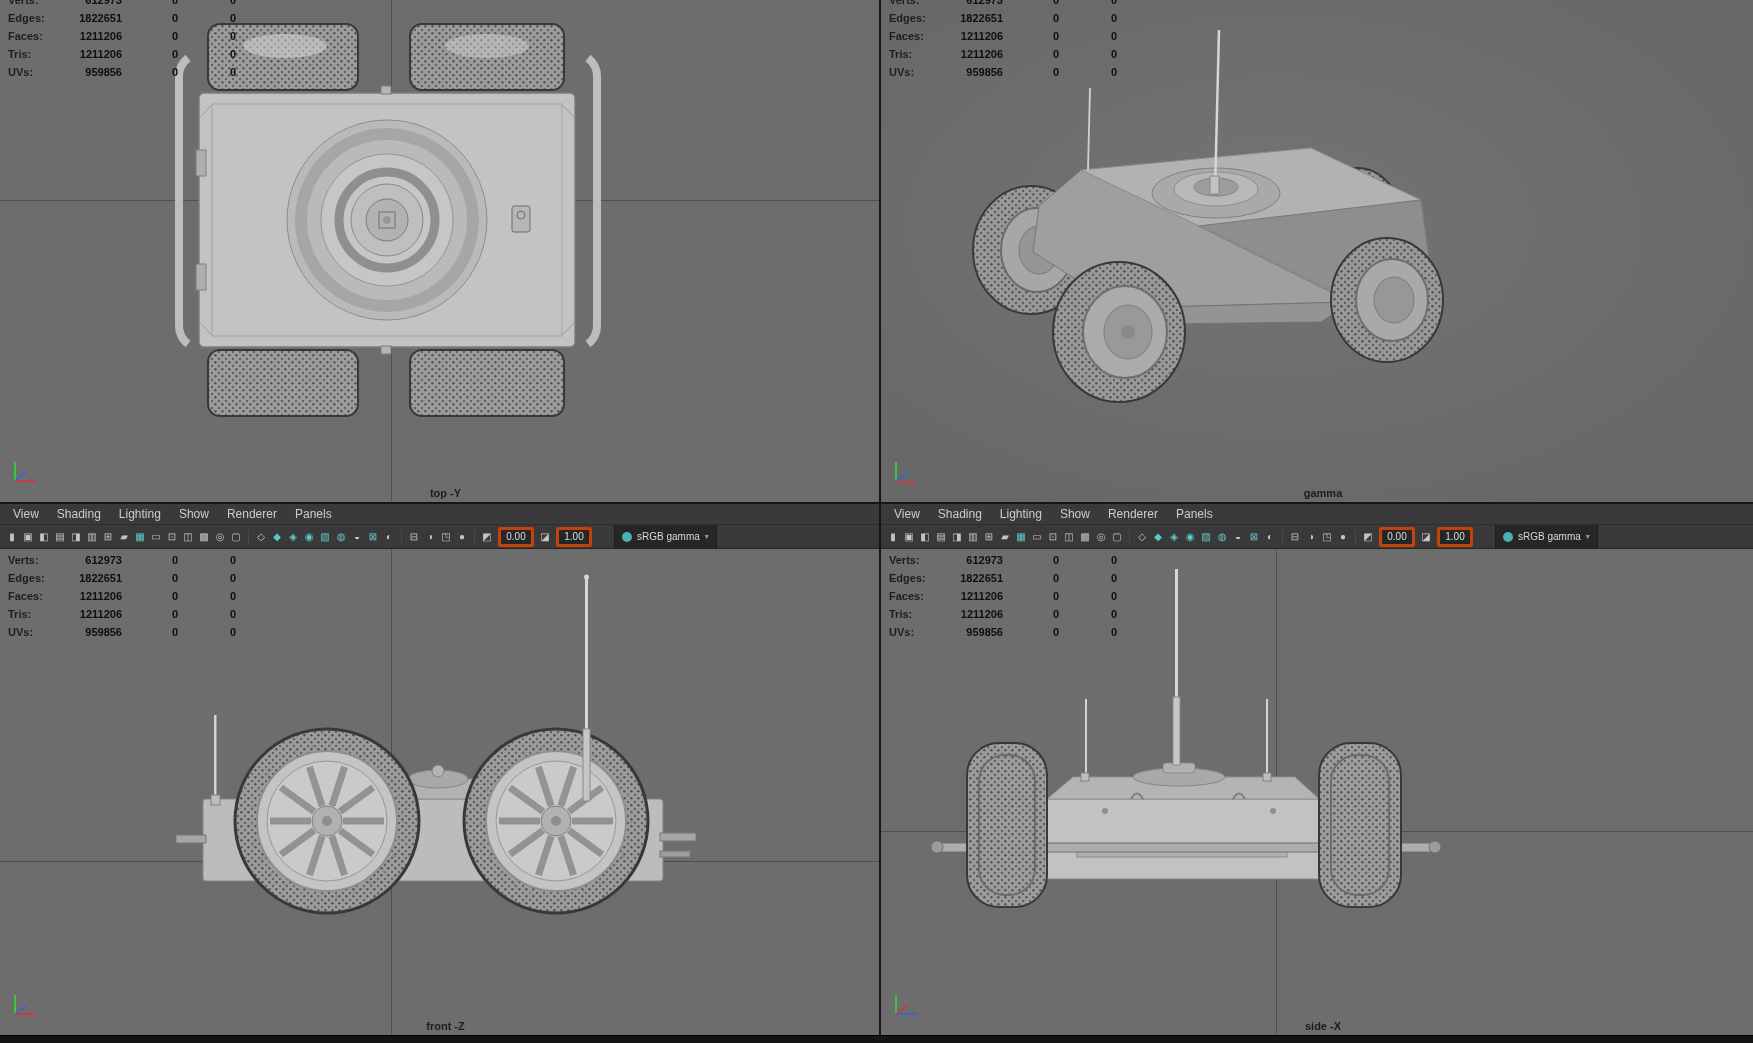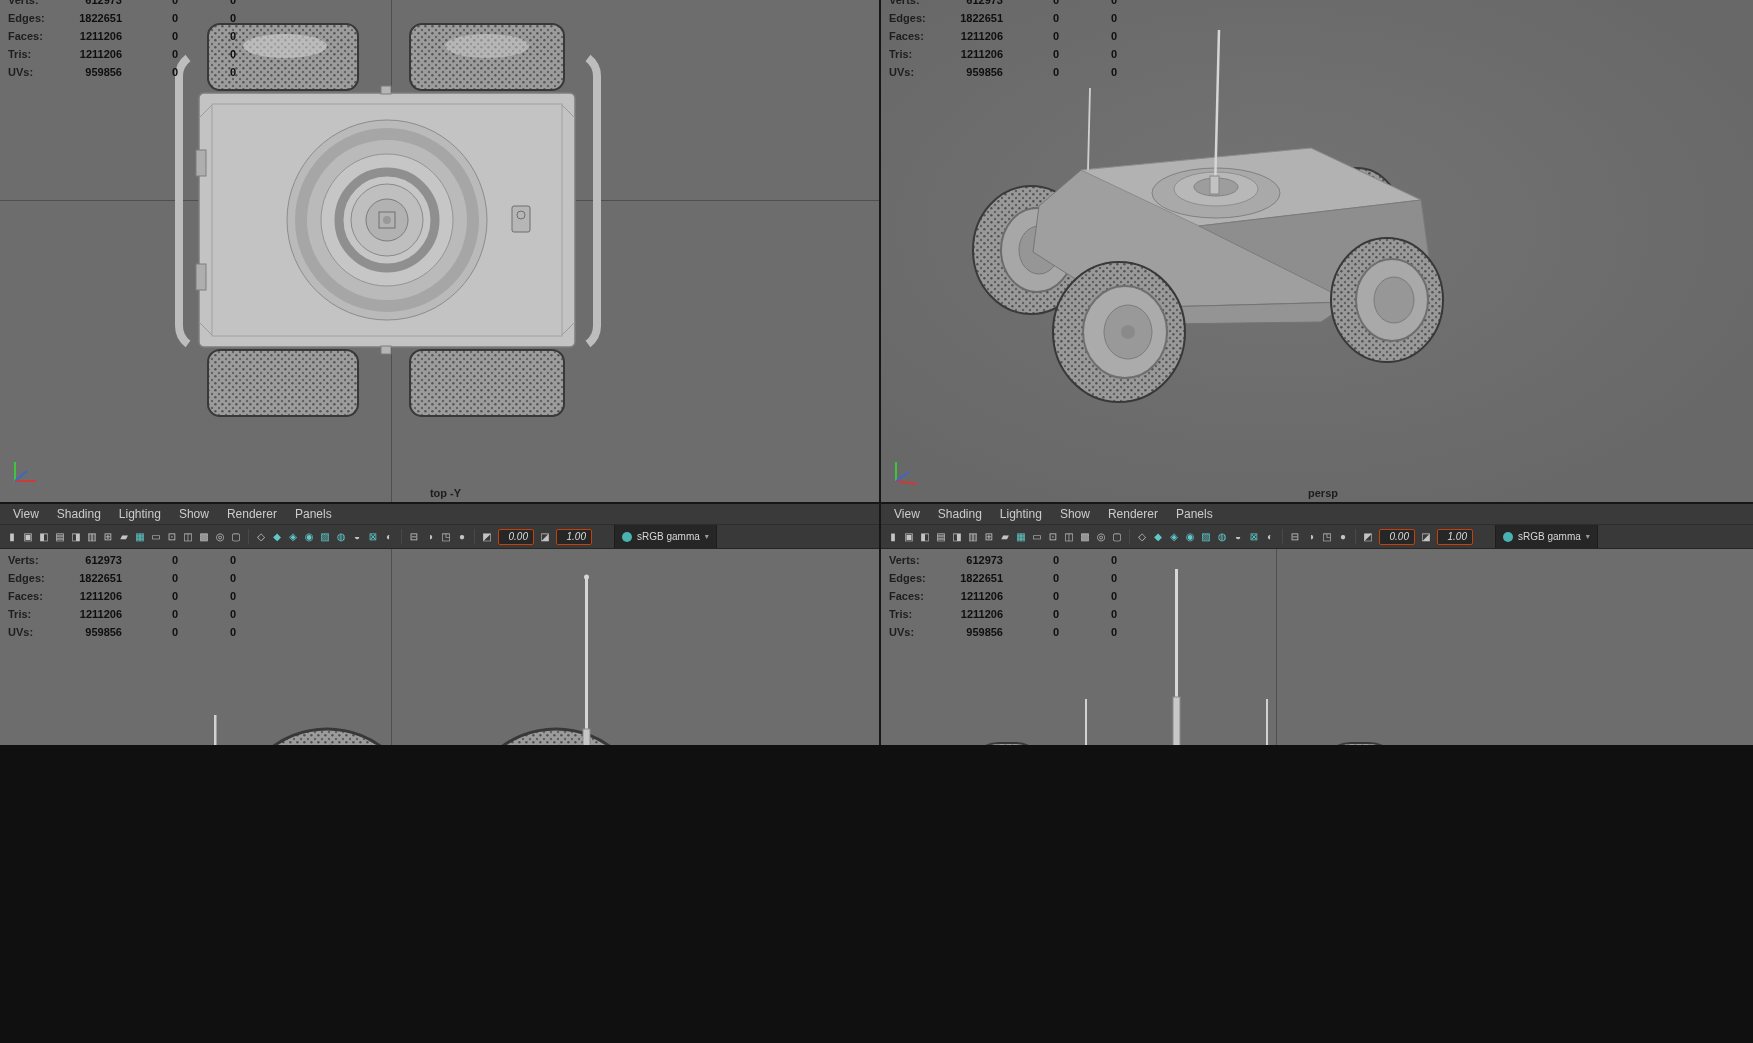--- a/index.html
+++ b/index.html
@@ -1,18 +1,18 @@
 <!DOCTYPE html>
 <html><head>
 <meta charset="utf-8">
 <style>
   * { margin:0; padding:0; box-sizing:border-box; }
   html,body { background:#101010; }
   #stage {
-    position:relative; width:1753px; height:745px; overflow:hidden;
+    position:relative; width:1753px; height:1043px; overflow:hidden;
     background:#fca5a5; font-family:"Liberation Sans", sans-serif;
     -webkit-font-smoothing:antialiased;
   }
   .panel { position:absolute; overflow:hidden; background:#3b3b3b; }
   #p-top   { left:0;     top:0;     width:879px; height:502px; }
   #p-persp { left:881px; top:0;     width:872px; height:502px; }
   #p-front { left:0;     top:504px; width:879px; height:531px; }
   #p-side  { left:881px; top:504px; width:872px; height:531px; }
   .vdivider { position:absolute; left:879px; top:0; width:2px; height:1035px; background:#161616; z-index:5; }
   .hdivider { position:absolute; left:0; top:502px; width:1753px; height:2px; background:#161616; z-index:5; }
@@ -24,22 +24,22 @@
 
   .menubar { height:21px; background:#3a3a3a; display:flex; align-items:center; padding-left:4px; border-bottom:1px solid #2d2d2d; }
   .menu-item { color:#cccccc; font-size:12px; padding:14px 9px; cursor:default; white-space:nowrap; }
 
   .toolbar { height:24px; background:#393939; display:flex; align-items:center; padding:0 4px; border-bottom:1px solid #252525; overflow:hidden; }
   .tb-icons { display:flex; align-items:center; }
   .tb-icon { width:16px; height:16px; display:flex; align-items:center; justify-content:center;
              font-size:10px; line-height:16px; color:#c4c4c4; cursor:default; }
   .tb-icon.teal { color:#5fc9c9; }
   .tb-sep { width:1px; height:15px; background:#292929; margin:0 4px; border-right:1px solid #484848; }
-  .tb-field { background:#262626; border:1px solid #c2410c; border-radius:2px; color:#dcdcdc;
-              font-size:10px; line-height:14px; padding:0 5px; margin:0 3px; min-width:36px; text-align:right;font-style:italic; }
+  .tb-field { background:#262626; border:3px solid #c2410c; border-radius:2px; color:#dcdcdc;
+              font-size:10px; line-height:14px; padding:0 5px; margin:0 3px; min-width:36px; text-align:center; }
   .tb-chip { display:flex; align-items:center; gap:5px; background:#262626; border:1px solid #1d1d1d;
              border-radius:2px; padding:12px 7px; height:17px; margin-left:19px; }
   .tb-chip .dot { width:10px; height:10px; border-radius:50%; background:#49b3b3; flex:0 0 auto; }
   .tb-chip .lbl { color:#d8d8d8; font-size:10px; white-space:nowrap; }
   .tb-chip .caret { color:#9a9a9a; font-size:8px; }
 
   .axis-line-v { position:absolute; width:1px; top:0; bottom:0; background:#4f4f4f; z-index:1; }
   .axis-line-h { position:absolute; height:1px; left:0; right:0; background:#4f4f4f; z-index:1; }
 
   .hud-stats { position:absolute; left:8px; top:2px; z-index:3; }
@@ -224,21 +224,21 @@
             <span class="stat-v c3">0</span>
           </div>
           </div>
       </div>
 
       <svg class="gizmo" width="40" height="40">
         <line x1="9" y1="31" x2="9" y2="12" stroke="#3fc43f" stroke-width="2"></line>
         <line x1="9" y1="31" x2="30" y2="34" stroke="#cc3a3a" stroke-width="2"></line>
         <line x1="9" y1="31" x2="22" y2="22" stroke="#3c66cc" stroke-width="2"></line>
       </svg>
-      <div class="vp-label">persp</div>
+      <div class="vp-label">gamma</div>
     </div>
   </div>
 
   <div class="panel chrome" id="p-front">
     <div class="menubar">
       <div style="display:flex;">
 
       <span class="menu-item">View</span>
           <span class="menu-item">Shading</span>
           <span class="menu-item">Lighting</span>
@@ -384,20 +384,21 @@
             <span class="stat-v c3">0</span>
           </div>
           </div>
       </div>
 
       <svg class="gizmo" width="40" height="40">
         <line x1="9" y1="31" x2="9" y2="12" stroke="#3fc43f" stroke-width="2"></line>
         <line x1="9" y1="31" x2="30" y2="31" stroke="#cc3a3a" stroke-width="2"></line>
         <line x1="9" y1="31" x2="20" y2="23" stroke="#3c66cc" stroke-width="2"></line>
       </svg>
+      <div class="vp-label">front -Z</div>
     </div>
   </div>
 
   <div class="panel chrome" id="p-side">
     <div class="menubar">
       <div style="display:flex;">
 
       <span class="menu-item">View</span>
           <span class="menu-item">Shading</span>
           <span class="menu-item">Lighting</span>

